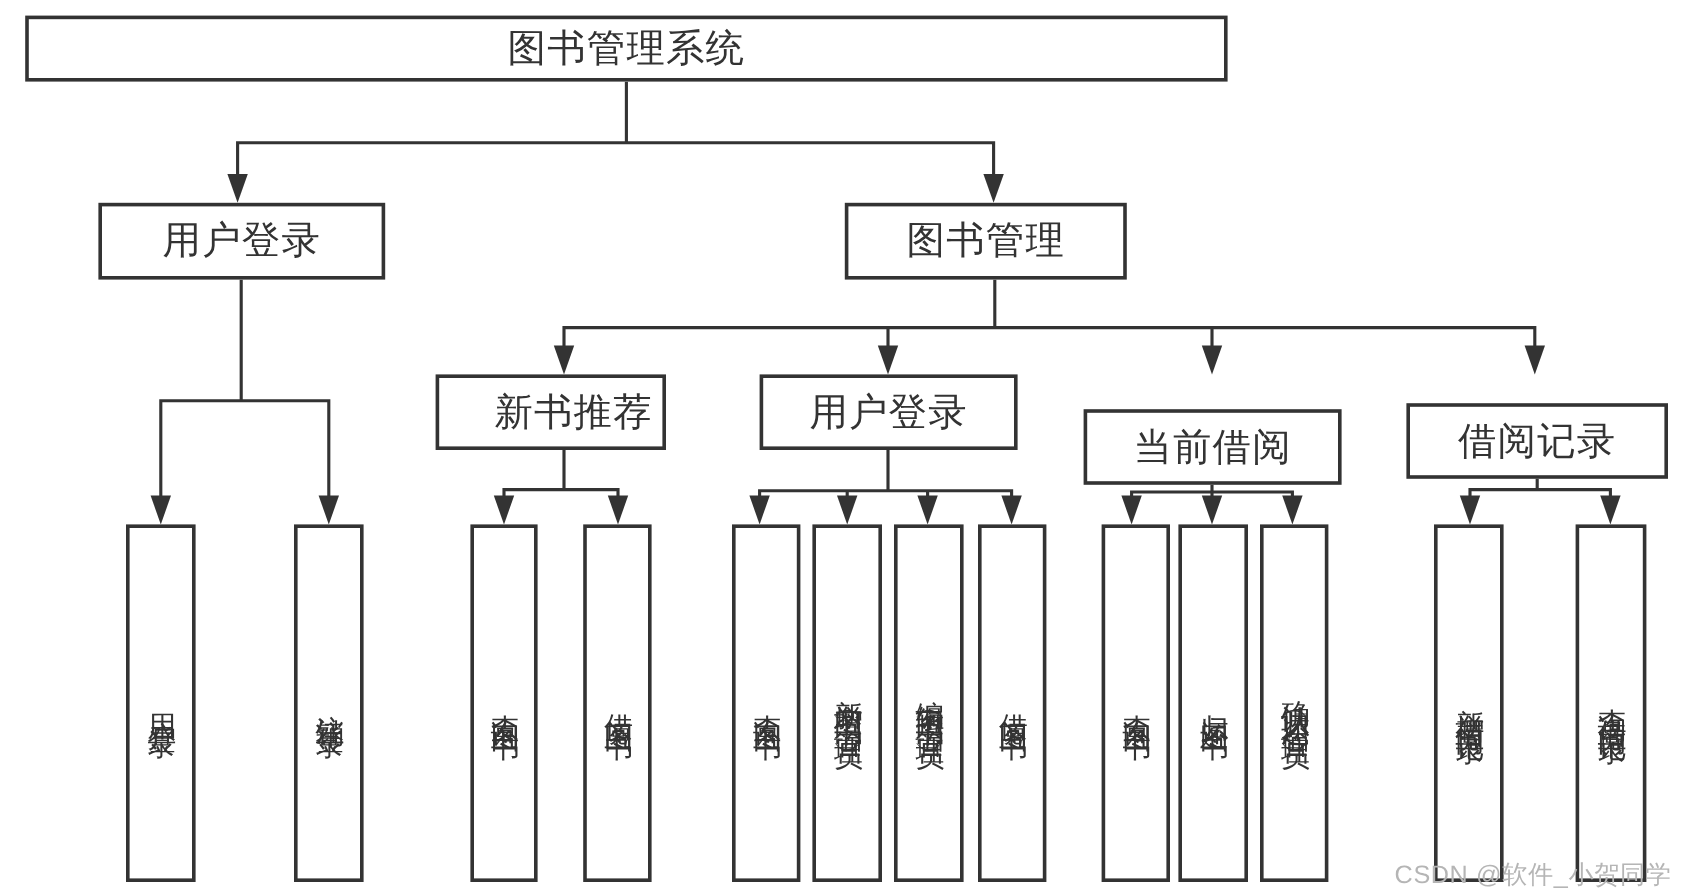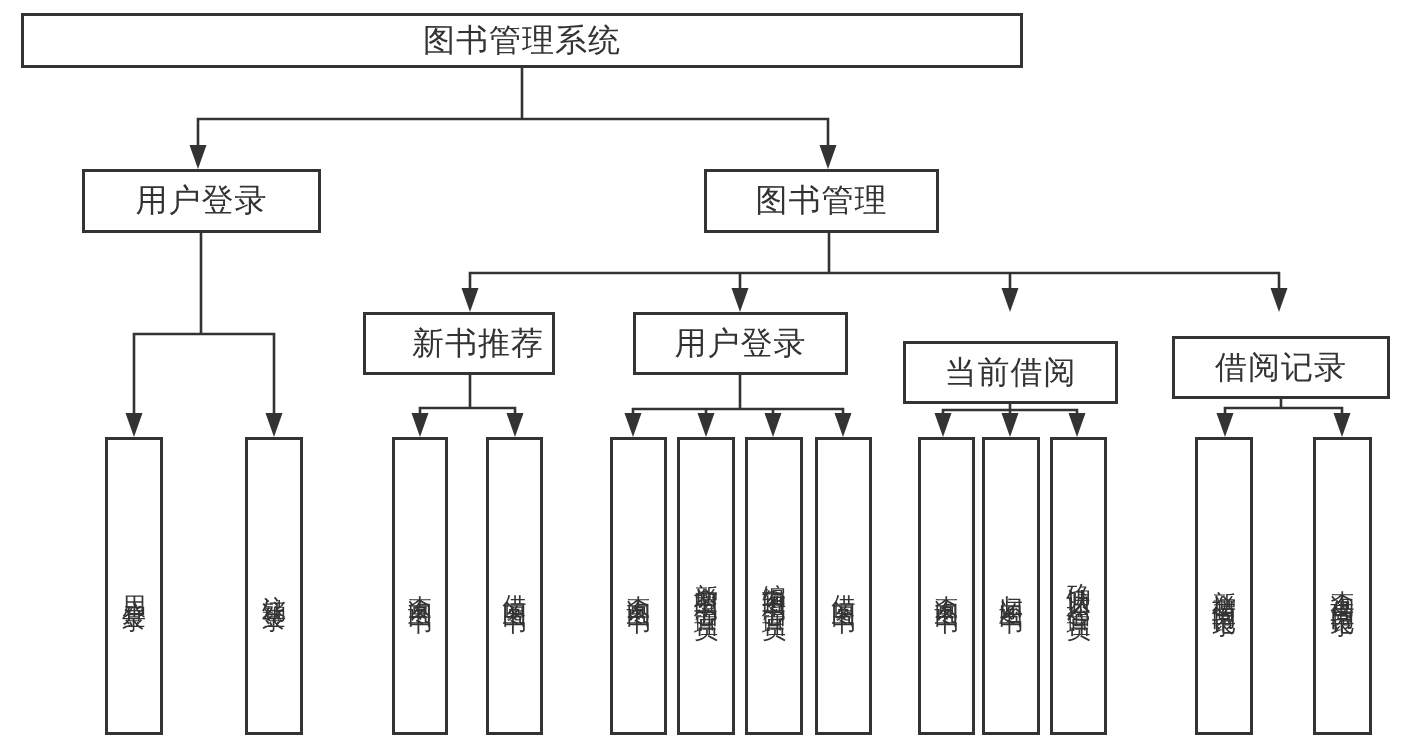--- a/index.html
+++ b/index.html
@@ -172,13 +172,14 @@
     <span class="vlabel">确认归还（管理员）</span>
   </div>
 
   <div class="box vbox" style="left:1195px;top:437px;width:58px;height:298px;">
     <span class="vlabel">新增借阅记录</span>
   </div>
   <div class="box vbox" style="left:1313px;top:437px;width:59px;height:298px;">
     <span class="vlabel">查询借阅记录</span>
   </div>
 
+  <div id="watermark">CSDN @软件_小贺同学</div>
 </div>
 
 </body></html>

